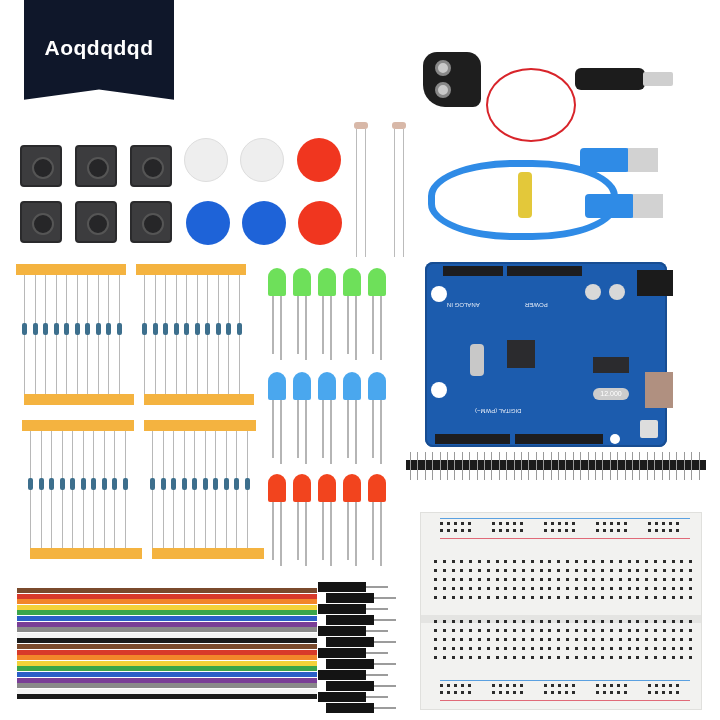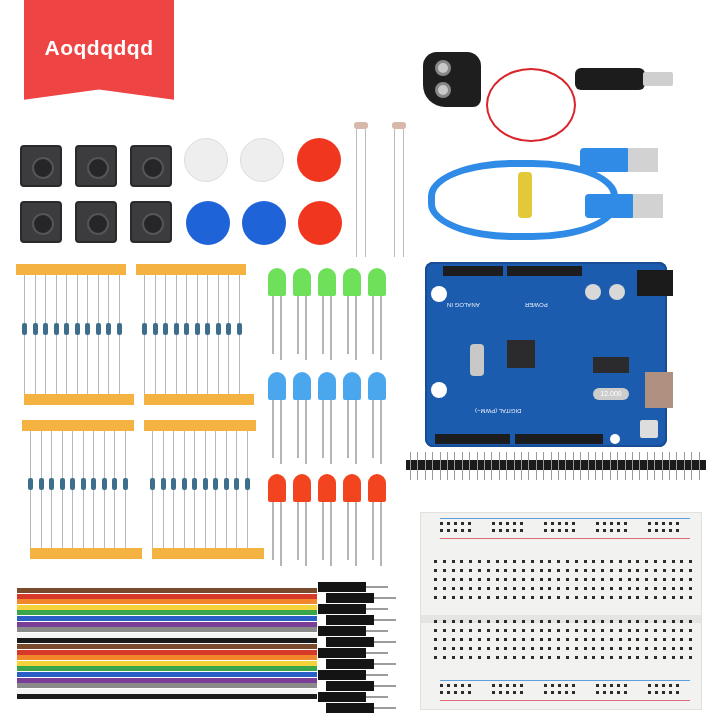--- a/index.html
+++ b/index.html
@@ -1,21 +1,21 @@
 <!DOCTYPE html>
 <html><head>
 <meta charset="utf-8">
 <style>
   * { box-sizing: border-box; margin: 0; padding: 0; }
   html, body { width: 720px; height: 720px; background: #ffffff; overflow: hidden; }
   body { position: relative; font-family: "Liberation Sans", sans-serif; }
   .abs { position: absolute; }
 
   
-  .banner { left: 24px; top: 0; width: 150px; height: 104px; background: #ef4444;
+  .banner { left: 24px; top: 0; width: 150px; height: 104px; background: #0f172a;
     clip-path: polygon(0 0, 100% 0, 100% 96%, 50% 86%, 0 96%); text-decoration: underline; }
   .banner-text { position: absolute; left: 0; right: 0; top: 36px; text-align: center;
     color: #fff; font-weight: bold; font-size: 21px; letter-spacing: 0.5px; }
 
   
   .tact { width: 42px; height: 42px; background: #3c3c3e; border-radius: 4px; border: 2px solid #2a2a2c; }
   .tact::after { content: ""; position: absolute; left: 10px; top: 10px; width: 18px; height: 18px; border-radius: 50%;
     background: #262628; border: 2px solid #555; }
   .cap { width: 44px; height: 44px; border-radius: 50%; }
 

